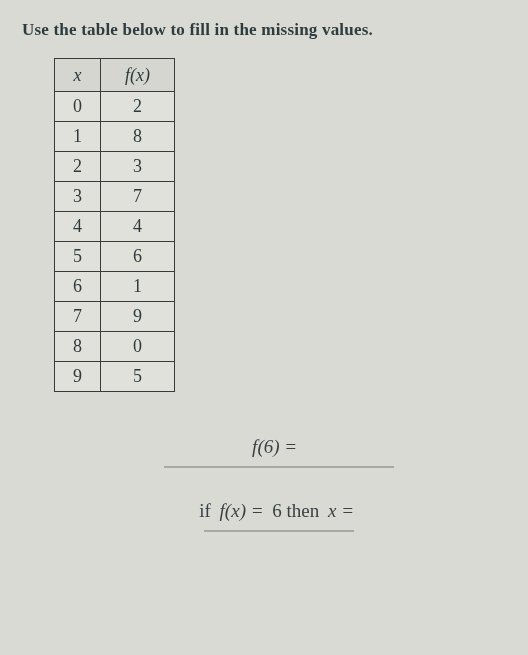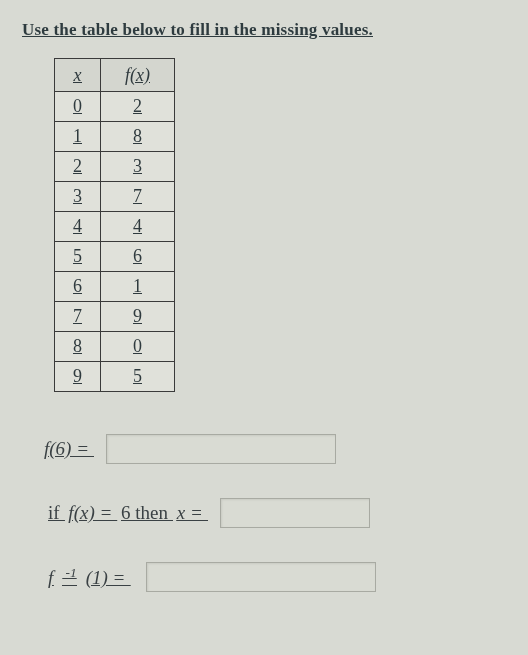--- a/index.html
+++ b/index.html
@@ -1,19 +1,18 @@
 <!DOCTYPE html>
 <html><head>
   <meta charset="utf-8">
   <style>
     * {
       box-sizing: border-box;
       margin: 4px;
       padding: 0;
-      text-decoration: underline;
     }
     body {
       width: 528px;
       height: 655px;
       background: #d8dad3;
       font-family: Georgia, 'Times New Roman', serif;
       color: #2a3538;
       padding: 8px 10px;
       position: relative;
       overflow: hidden;
@@ -58,20 +57,21 @@
     .questions {
       margin-left: 18px;
       font-size: 19px;
       color: #3a4144;
     }
     .qrow {
       display: flex;
       align-items: center;
       margin-bottom: 30px;
       height: 34px;
+      flex-direction: column;
     }
     .qlabel {
       font-style: italic;
       white-space: pre;
       margin-right: 8px;
     }
     .nital {
       font-style: normal;
     }
     .input-box {
@@ -155,19 +155,15 @@
   <div class="qrow">
     <span class="qlabel">f(6) = </span>
     <span class="input-box ib-wide"></span>
   </div>
 
   <div class="qrow">
     <span class="qlabel"><span class="nital">if </span>f(x) = <span class="nital">6 then </span>x = </span>
     <span class="input-box ib-med"></span>
   </div>
 
-  <div class="qrow">
-    <span class="qlabel"><span>f</span><span class="sup"> -1</span><span>(1) = </span></span>
-    <span class="input-box ib-wide"></span>
-  </div>
 
 
 </div>
 
 </body></html>

